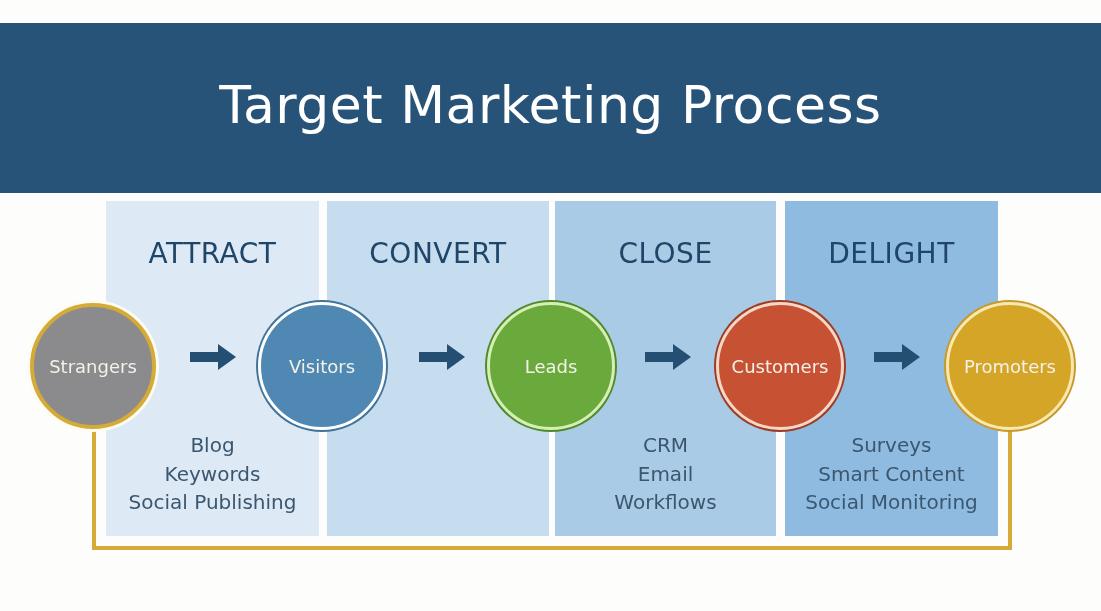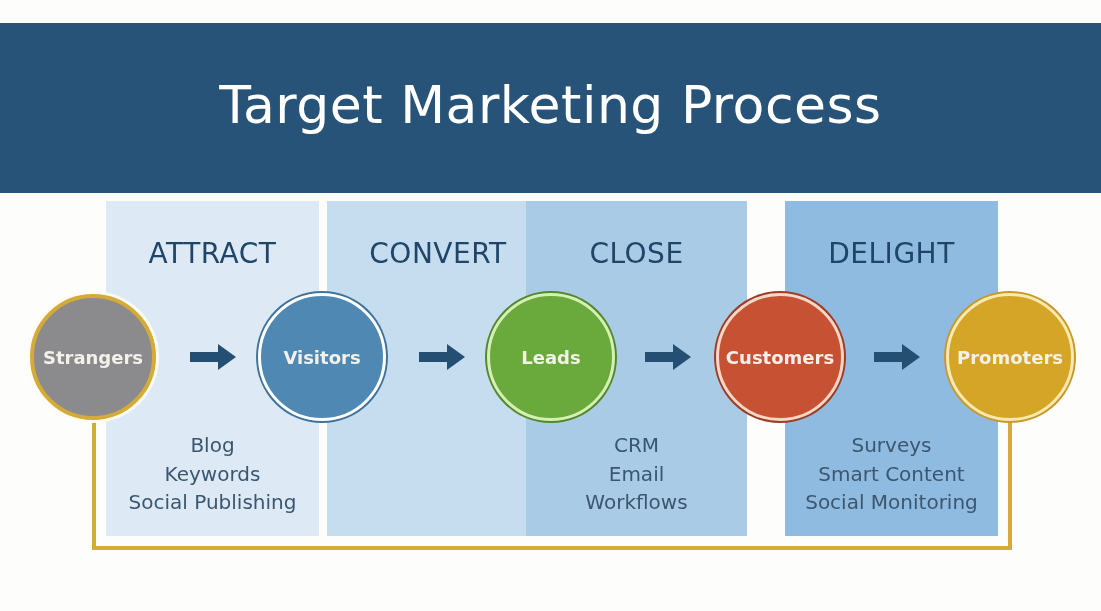--- a/index.html
+++ b/index.html
@@ -30,22 +30,22 @@
     font-family: "DejaVu Sans", "Liberation Sans", sans-serif;
     font-size: 20px; line-height: 28.5px; color: #3b5770;
   }
 
   .loop {
     position: absolute; left: 92px; top: 420px; width: 920px; height: 130px;
     border-left: 4px solid #d4ab36; border-right: 4px solid #d4ab36; border-bottom: 4px solid #d4ab36;
   }
 
   .node {
-    position: absolute; top: 291px; width: 132px; height: 132px; border-radius: 50%;
-    display: flex; align-items: center; justify-content: center; font-weight: bold;
+    position: absolute; top: 300px; width: 132px; height: 132px; border-radius: 50%;
+    display: flex; align-items: center; justify-content: center;
   }
   .node .inner {
     width: 100%; height: 100%; border-radius: 50%;
     display: flex; align-items: center; justify-content: center;
     border: 3px solid;
   }
   .node span {
     color: #f3f1ea; font-size: 18px;
     font-family: "DejaVu Sans", "Liberation Sans", sans-serif;
   }
@@ -67,21 +67,21 @@
   <div class="stage">ATTRACT</div>
   <div class="tools">
     <div>Blog</div>
     <div>Keywords</div>
     <div>Social Publishing</div>
   </div>
 </div>
 <div class="panel" style="left:327px;width:222px;background:#c6dcef;">
   <div class="stage">CONVERT</div>
 </div>
-<div class="panel" style="left:526px;width:221px;background:#aacbe5;">
+<div class="panel" style="left:555px;width:221px;background:#aacbe5;">
   <div class="stage">CLOSE</div>
   <div class="tools">
     <div>CRM</div>
     <div>Email</div>
     <div>Workflows</div>
   </div>
 </div>
 <div class="panel" style="left:785px;width:213px;background:#8fbbe0;">
   <div class="stage">DELIGHT</div>
   <div class="tools">

